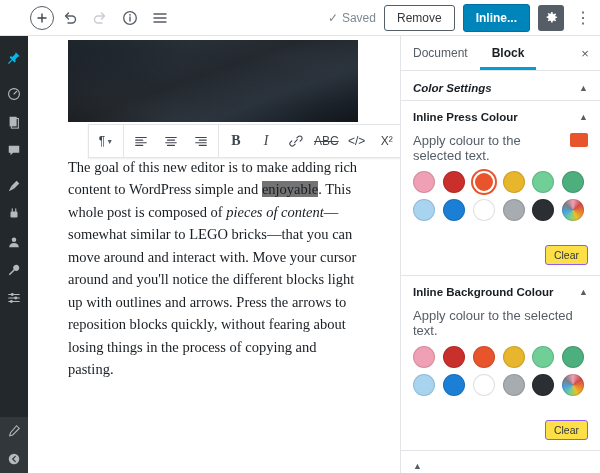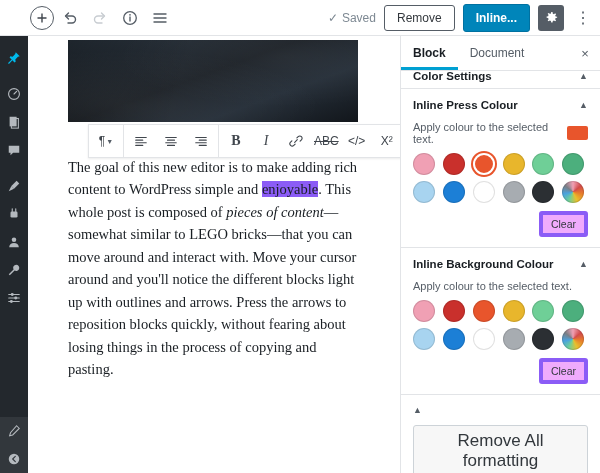--- a/index.html
+++ b/index.html
@@ -216,21 +216,21 @@
     font-family: "Liberation Serif", serif;
     font-size: 14.5px;
     line-height: 1.55;
     color: #191e23;
     margin: 0 0 18px 0;
   }
   .para.spaced { margin-top: 24px; }
   .para em { font-style: italic; }
   .para strong { font-weight: bold; }
   .highlight {
-    background: #8b5cf6;
+    background: #737373;
     color: #191e23;
   }
 
   
   .sidebar {
     position: absolute;
     right: 0; top: 36px;
     width: 200px;
     height: 437px;
     background: #fff;
@@ -276,32 +276,33 @@
     display: flex;
     align-items: center;
     justify-content: space-between;
     padding: 10px 12px;
     font-size: 11.5px;
     font-weight: bold;
     color: #191e23;
     cursor: pointer;
   }
   .panel-head.cut {
-    padding-top: 0;
+    padding-top: 12px;
     padding-bottom: 6px;
     color: #191e23;
+    font-style: italic;
   }
   .chev { color: #555d66; font-size: 9px; }
   .panel-sep { border-top: 1px solid #e2e4e7; }
   .panel-body { padding: 0 12px 10px 12px; }
   .help-row {
     display: flex;
-    align-items: center;
+    align-items: flex-start;
     justify-content: space-between;
-    font-size: 11px;
+    font-size: 13px;
     color: #555d66;
     margin-bottom: 8px;
   }
   .swatch-current {
     width: 22px; height: 14px;
     background: #e8552c;
     border-radius: 2px;
   }
   .swatch-grid {
     display: grid;
@@ -320,28 +321,29 @@
     box-shadow: inset 0 0 0 2px #fff, 0 0 0 2px #e8552c;
   }
   .swatch.multi {
     background: conic-gradient(#f0a0b4, #d24b4b, #e8802c, #e8c02c, #6fcf97, #4aa3df, #7a7f86, #f0a0b4);
   }
   .clear-row {
     display: flex;
     justify-content: flex-end;
   }
   .clear-btn {
-    border: 4px solid #8b5cf6;
-    background: #f0abfc;
+    border: 1px solid #8b5cf6;
+    background: #fde047;
     color: #32373c;
     font-size: 10.5px;
     padding: 3px 8px;
     border-radius: 3px;
     cursor: pointer;
     font-family: "Liberation Sans", sans-serif;
+    margin-top: 16px;
   }
   .remove-fmt-btn {
     border: 1px solid #cdd3d8;
     background: #f7f7f7;
     color: #32373c;
     font-size: 17px;
     padding: 5px 10px;
     border-radius: 3px;
     cursor: pointer;
     font-family: "Liberation Sans", sans-serif;
@@ -533,22 +535,22 @@
 
     <div class="editor-content">
       <p class="para"><span>The goal of this new editor is to make adding rich content to WordPress simple and </span><span class="highlight">enjoyable</span><span>. This whole post is composed of </span><em>pieces of content</em><span>—somewhat similar to LEGO bricks—that you can move around and interact with. Move your cursor around and you'll notice the different blocks light up with outlines and arrows. Press the arrows to reposition blocks quickly, without fearing about losing things in the process of copying and pasting.</span></p>
 
 
     </div>
   </div>
 
   <div class="sidebar">
     <div class="sb-tabs">
+      <div class="sb-tab">Document</div>
       <div class="sb-tab active">Block</div>
-      <div class="sb-tab">Document</div>
       <div class="sb-close">×</div>
     </div>
 
     <div class="sb-body">
 
       <div class="panel-head cut">
         <span>Color Settings</span>
         <span class="chev">▲</span>
       </div>
 

